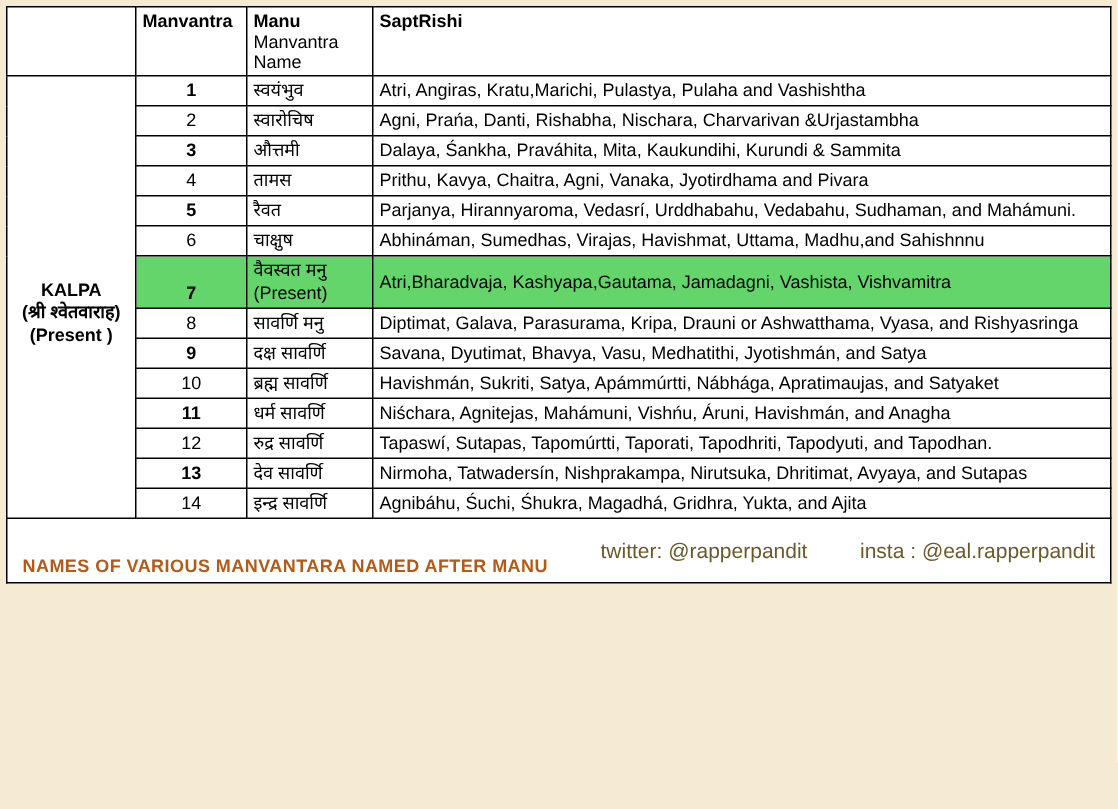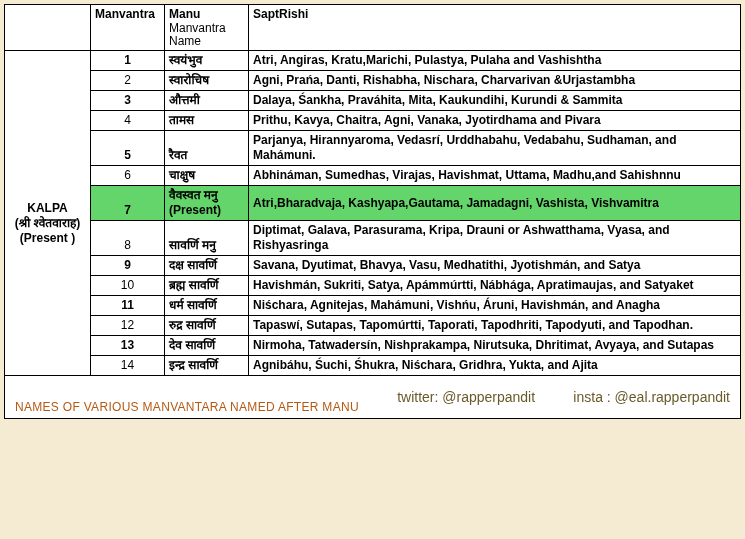--- a/index.html
+++ b/index.html
@@ -15,21 +15,20 @@
     border-collapse: collapse;
     width: 100%;
     background: #fff;
     table-layout: fixed;
   }
   th, td {
     border: 1px solid #000;
     padding: 2px 4px;
     vertical-align: middle;
     line-height: 1.25;
-    font-weight: bold;
   }
   th {
     background: #fff;
     font-weight: bold;
     text-align: left;
     vertical-align: top;
   }
   .col-kalpa   { width: 86px; }
   .col-manv    { width: 74px; }
   .col-manu    { width: 84px; }
@@ -60,21 +59,21 @@
     border-top: none;
     display: flex;
     justify-content: space-between;
     align-items: center;
     padding: 4px 10px;
     background: #fff;
     font-size: 12px;
   }
   .footer-title {
     color: #b55a14;
-    font-weight: normal;
+    font-weight: bold;
     letter-spacing: 0.3px;
     margin-top: 20px;
   }
   .footer-handle {
     color: #6a5a2a;
     font-size: 14px;
     margin-left: 16px;
   }
 </style>
 </head>
@@ -165,21 +164,21 @@
         <td>Tapaswí, Sutapas, Tapomúrtti, Taporati, Tapodhriti, Tapodyuti, and Tapodhan.</td>
       </tr>
       <tr>
         <td class="idx">13</td>
         <td class="manu-name">देव सावर्णि</td>
         <td>Nirmoha, Tatwadersín, Nishprakampa, Nirutsuka, Dhritimat, Avyaya, and Sutapas</td>
       </tr>
       <tr>
         <td class="idx light">14</td>
         <td class="manu-name">इन्द्र सावर्णि</td>
-        <td>Agnibáhu, Śuchi, Śhukra, Niśchara, Gridhra, Yukta, and Ajita</td>
+        <td>Agnibáhu, Śuchi, Śhukra, Magadhá, Gridhra, Yukta, and Ajita</td>
       </tr>
     </tbody>
 </table>
 
 <div class="footer">
   <span class="footer-title">NAMES OF VARIOUS MANVANTARA NAMED AFTER MANU</span>
   <span class="footer-handle">twitter: @rapperpandit</span>
   <span class="footer-handle">insta : @eal.rapperpandit</span>
 </div>
 

